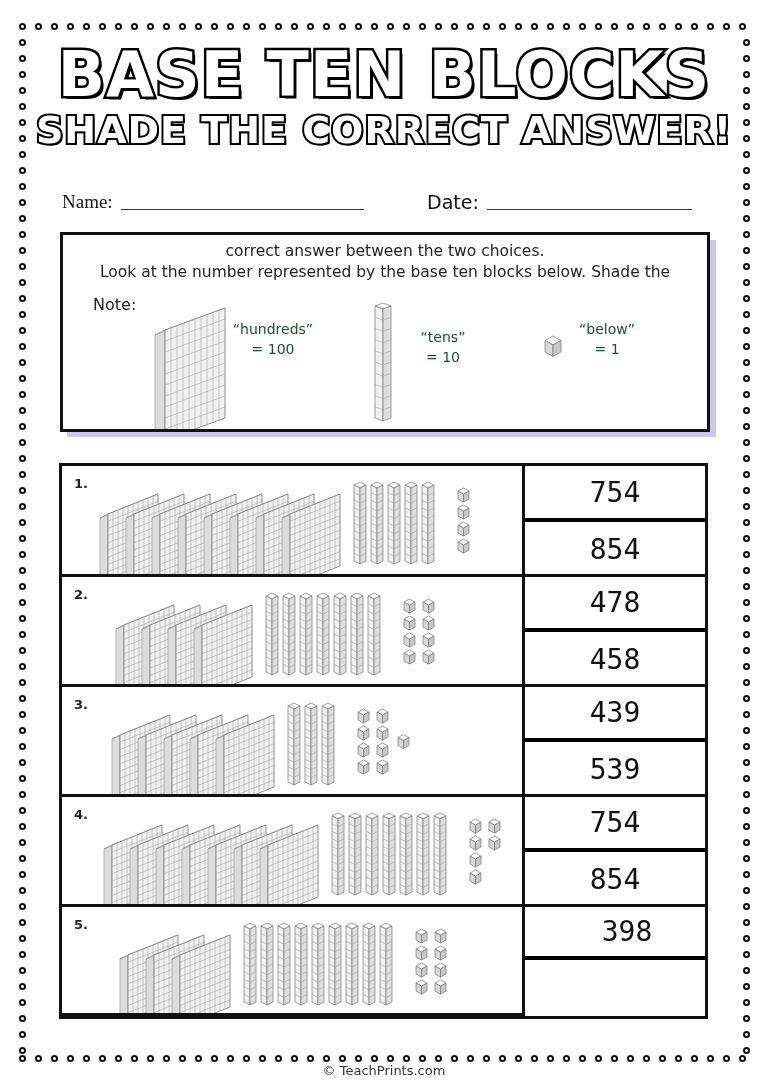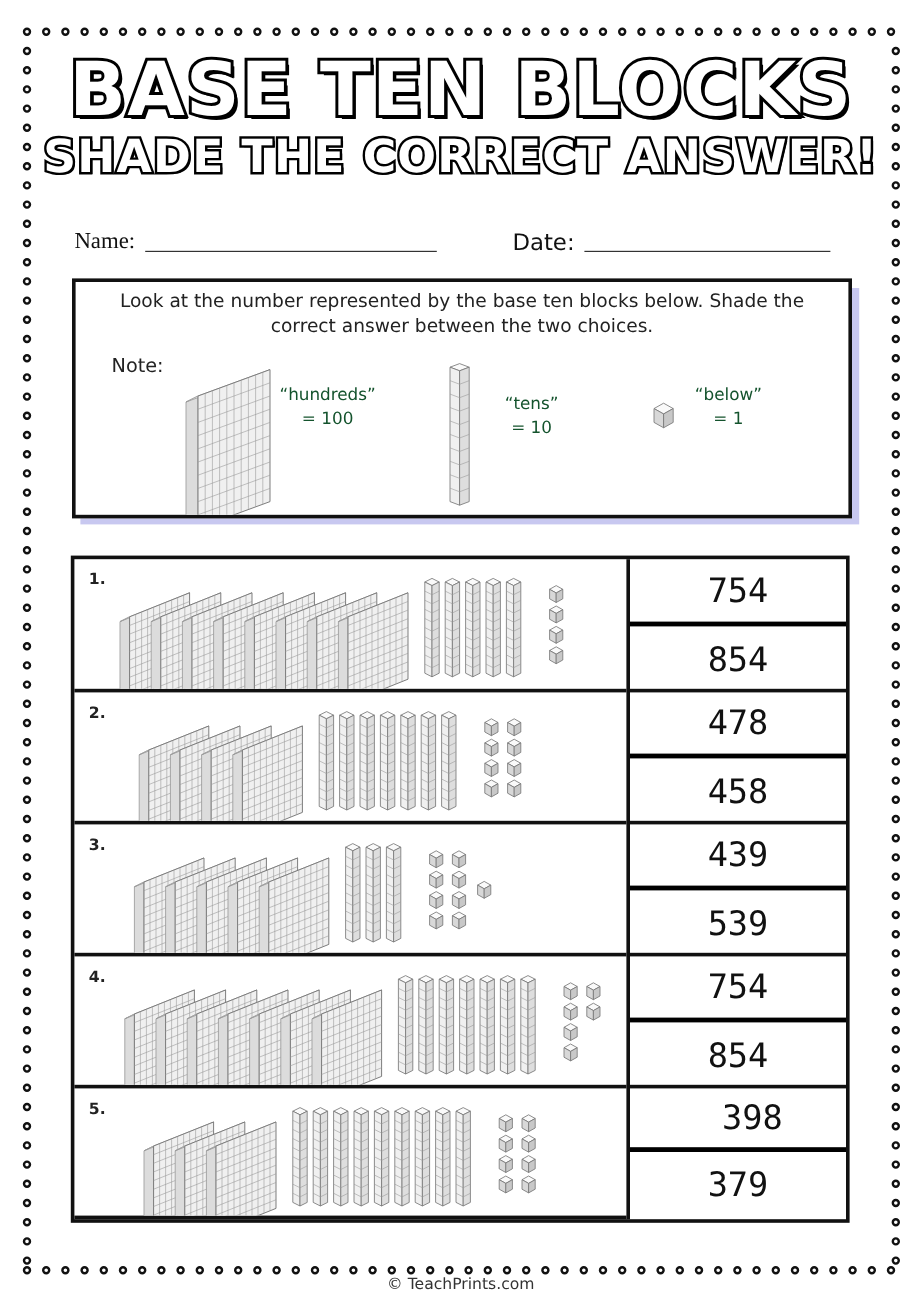--- a/index.html
+++ b/index.html
@@ -287,22 +287,22 @@
   <span class="line" style="width:243px;"></span>
 </div>
 <div class="field" style="left:427px;">
   <span>Date:</span>
   <span class="line" style="width:205px;"></span>
 </div>
 
 <div class="instr-shadow"></div>
 <div class="instr">
   <div class="instr-text">
+    <div>correct answer between the two choices.</div>
     <div>Look at the number represented by the base ten blocks below. Shade the</div>
-    <div>correct answer between the two choices.</div>
   </div>
   <div class="note">Note:</div>
 
   <svg id="legend-svg" width="644" height="194" style="position:absolute;left:0;top:0;">
       <g>
         <polygon points="92,100 102,95 102,205 92,210" fill="#dcdcdc" stroke="#9a9a9a" stroke-width="0.7"></polygon>
         <polygon points="92,100 152,78 162,73 102,95" fill="#fafafa" stroke="#9a9a9a" stroke-width="0.7"></polygon>
         <polygon points="102,95 162,73 162,183 102,205" fill="#f0f0f0" stroke="#777" stroke-width="0.8"></polygon>
         <line x1="108" y1="92.8" x2="108" y2="202.8" stroke="#9a9a9a" stroke-width="0.5"></line>
         <line x1="102" y1="106" x2="162" y2="84" stroke="#9a9a9a" stroke-width="0.5"></line>
@@ -1621,16 +1621,15 @@
           <polygon points="378.5,62.16 384,59.08 384,67 378.5,70.08" fill="#c8c8c8" stroke="#777" stroke-width="0.7"></polygon>
         </g>
         <g>
           <polygon points="373,76.08 378.5,73 384,76.08 378.5,79.16" fill="#fafafa" stroke="#777" stroke-width="0.7"></polygon>
           <polygon points="373,76.08 378.5,79.16 378.5,87.08 373,84" fill="#d8d8d8" stroke="#777" stroke-width="0.7"></polygon>
           <polygon points="378.5,79.16 384,76.08 384,84 378.5,87.08" fill="#c8c8c8" stroke="#777" stroke-width="0.7"></polygon>
         </g>
       </svg>
     </div>
     <div class="ans div" style="top: 441px; height: 53px; line-height: 50px; padding-left: 24px;">398</div>
-    <div class="ans" style="top: 494px; height: 56px; line-height: 56px;">379</div>
   </div>
 
 <div class="footer">© TeachPrints.com</div>
 
 </body></html>

